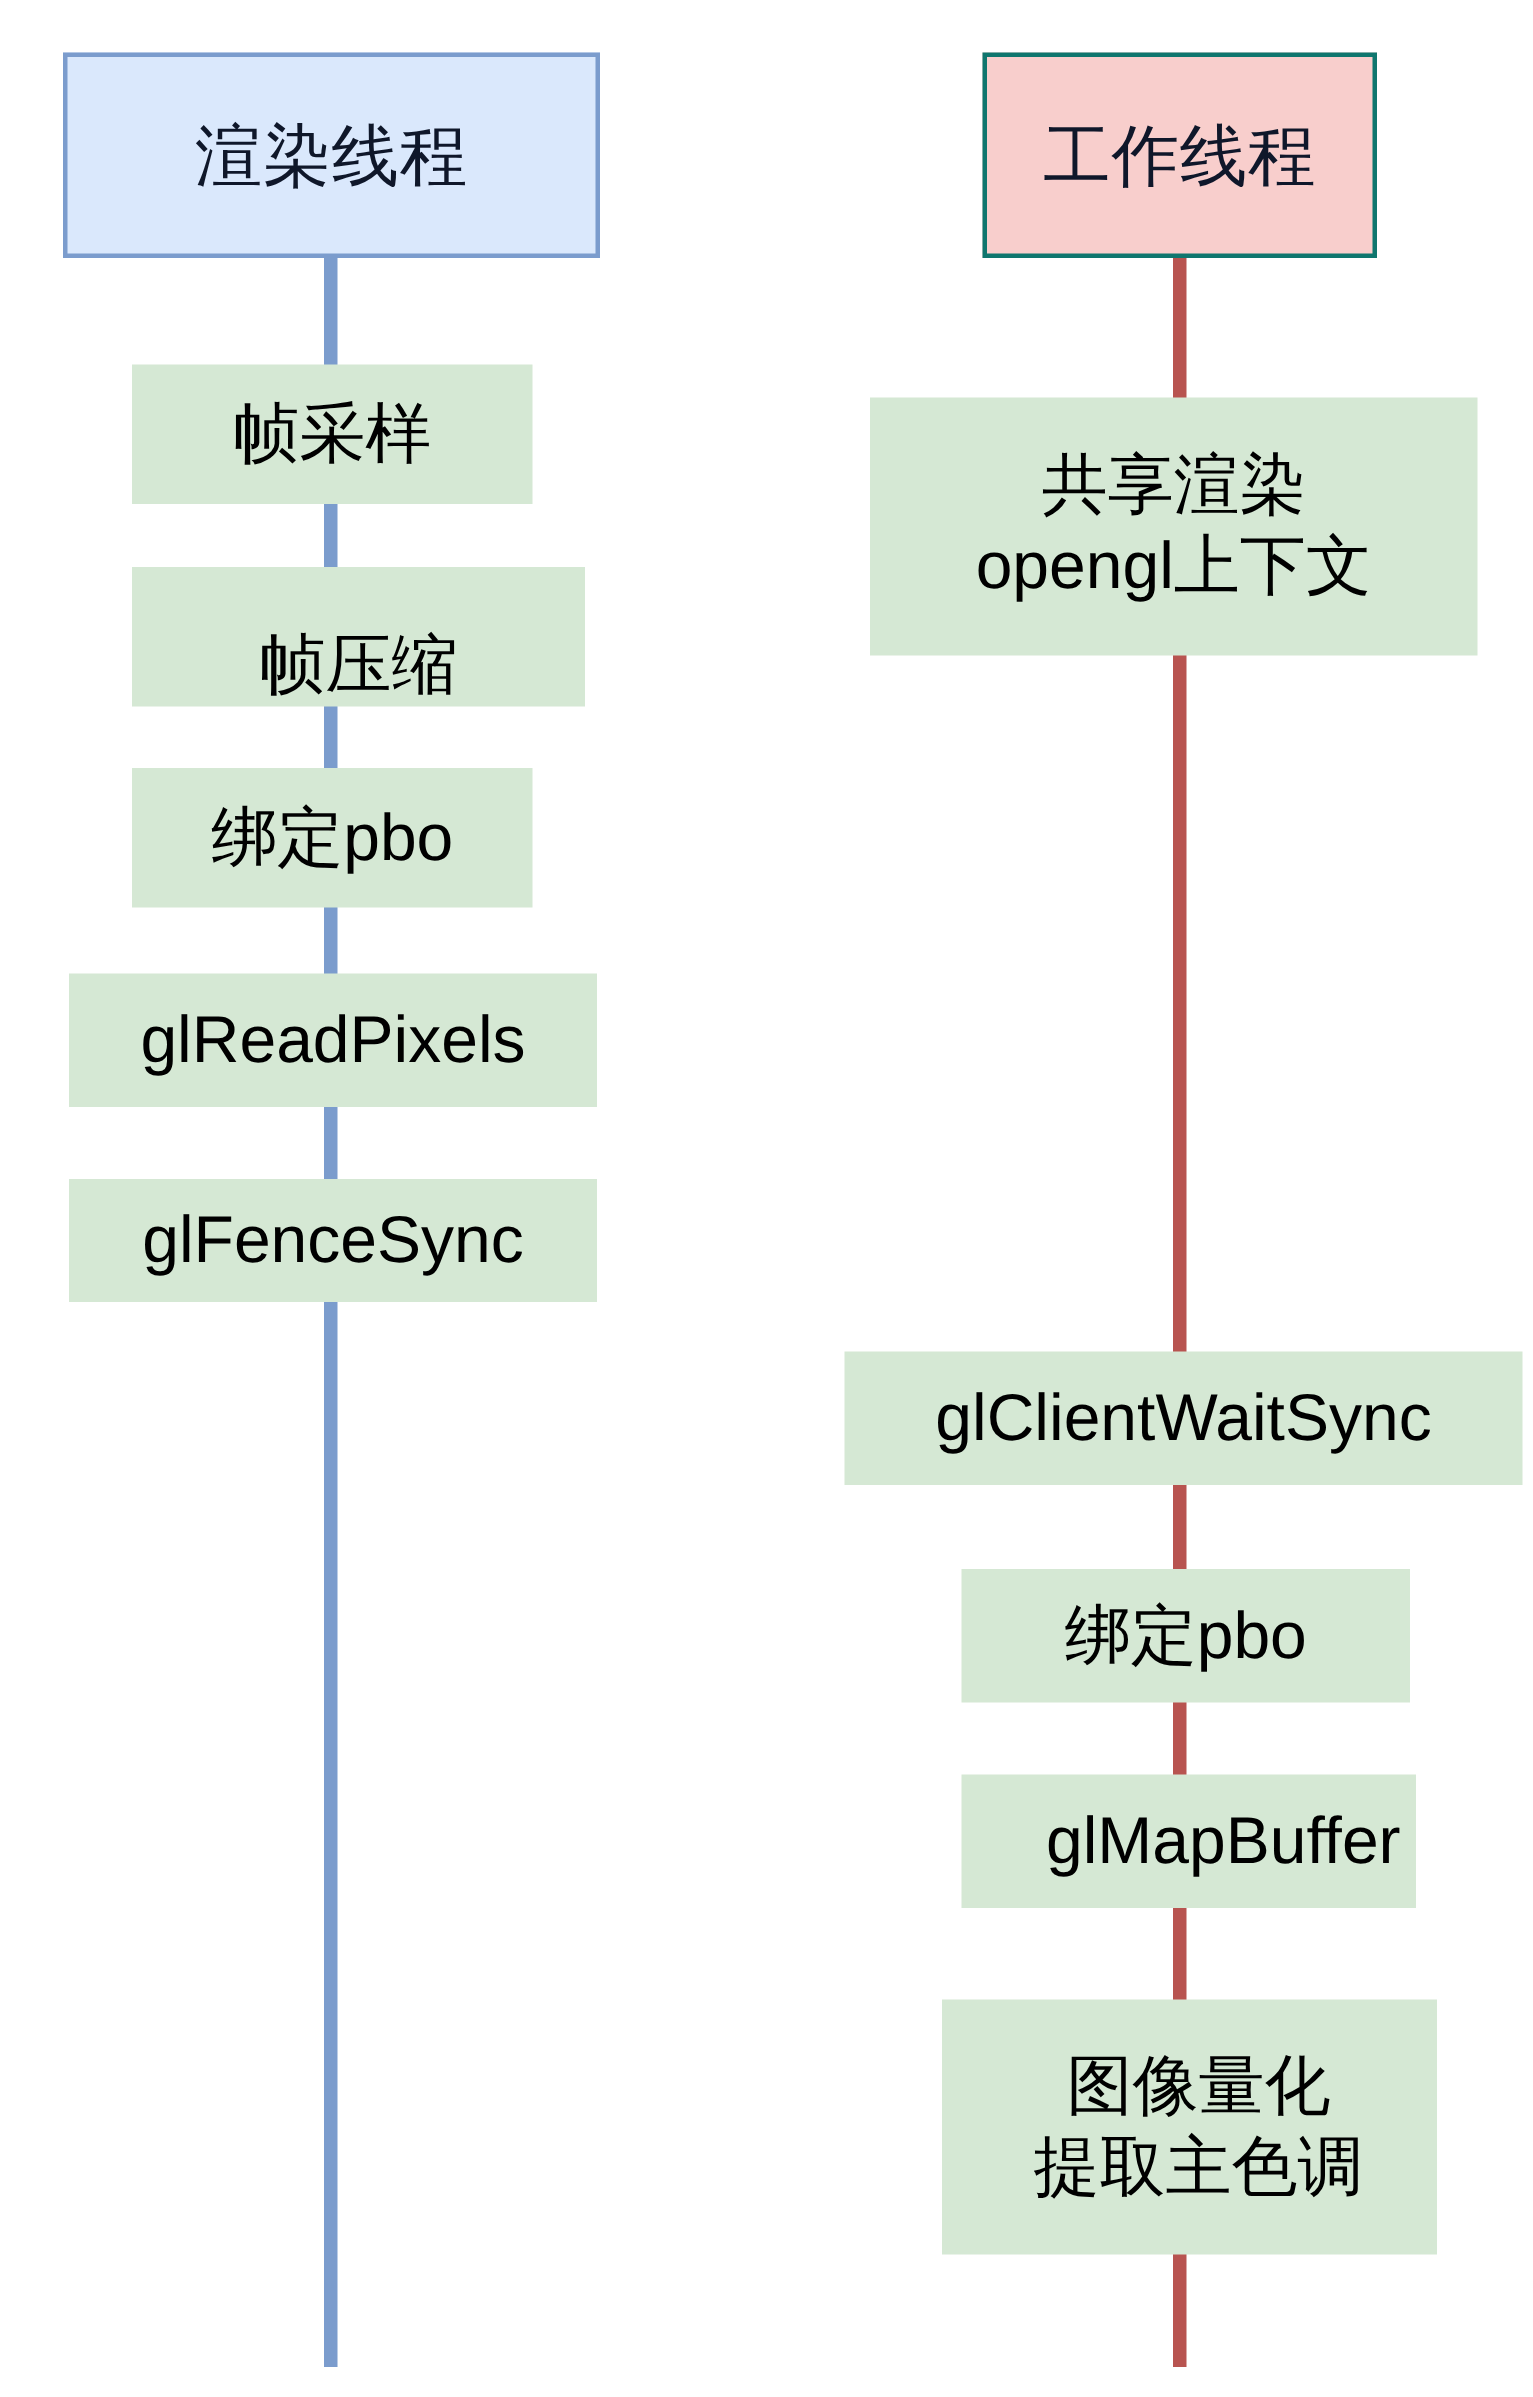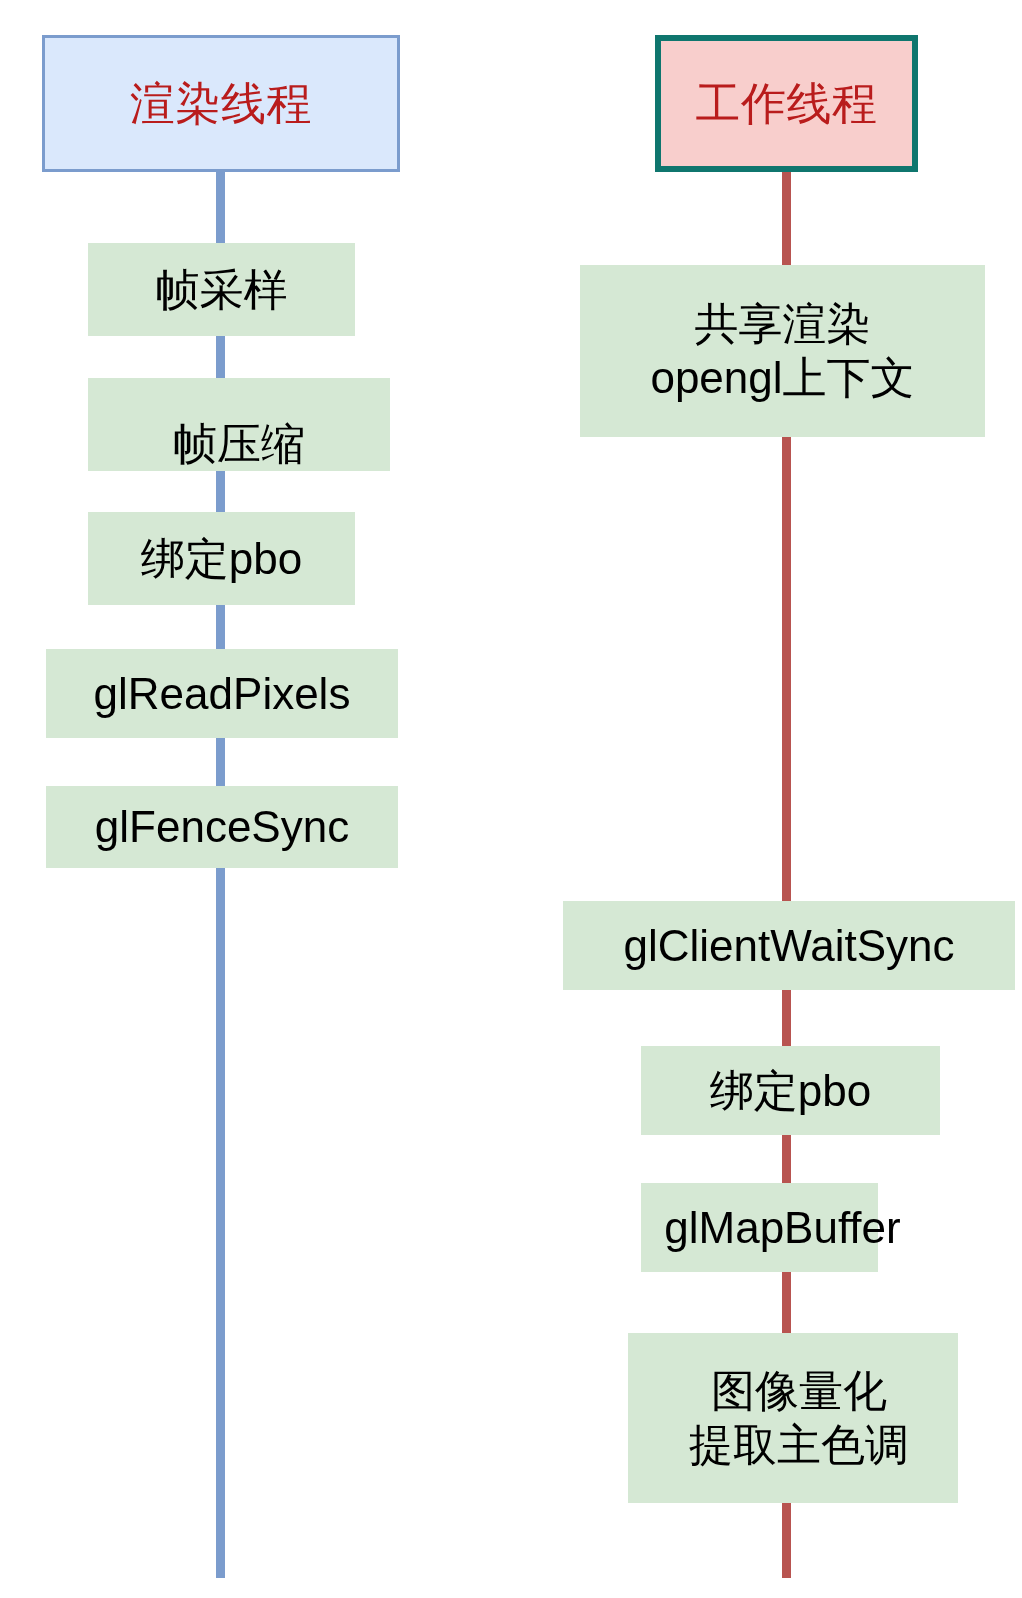--- a/index.html
+++ b/index.html
@@ -28,30 +28,30 @@
   .lifeline.red  { background: #b85450; }
 
   
   .actor-box {
     position: absolute;
     box-sizing: border-box;
     display: flex;
     align-items: center;
     justify-content: center;
     text-align: center;
-    color: #b91c1c;
+    color: #0f172a;
     line-height: 1.15;
   }
   .actor-box.blue {
     background: #dae8fc;
     border: 3px solid #7b9ccd;
   }
   .actor-box.red {
     background: #f8cecc;
-    border: 6px solid #0f766e;
+    border: 3px solid #0f766e;
   }
   .actor-label {
     font-size: 45px;
     letter-spacing: 0.5px;
     white-space: pre-line;
   }
 
   
   .step-box {
     position: absolute;
@@ -113,21 +113,21 @@
 
   <div class="step-box" style="left:580px; top:265px; width:405px; height:172px;">
     <span class="step-label">共享渲染
 opengl上下文</span>
   </div>
 
   <div class="step-box" style="left:641px; top:1046px; width:299px; height:89px;">
     <span class="step-label">绑定pbo</span>
   </div>
 
-  <div class="step-box" style="left:641px; top:1183px; width:237px; height:89px;padding-left:46px;">
+  <div class="step-box" style="left:641px; top:1183px; width:303px; height:89px;padding-left:46px;">
     <span class="step-label">glMapBuffer</span>
   </div>
 
   <div class="step-box" style="left:628px; top:1333px; width:330px; height:170px;padding-left:12px;">
     <span class="step-label">图像量化
 提取主色调</span>
   </div>
 </div>
 
 </body></html>

